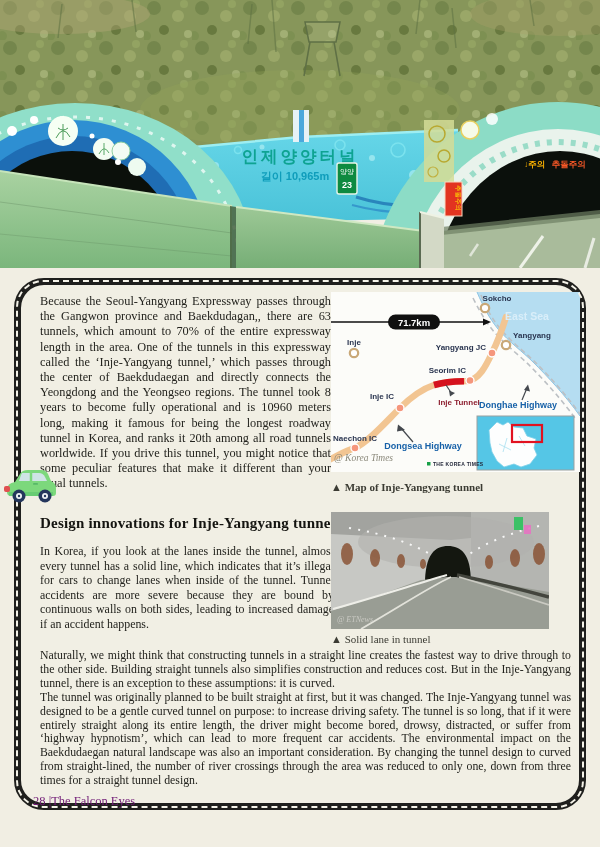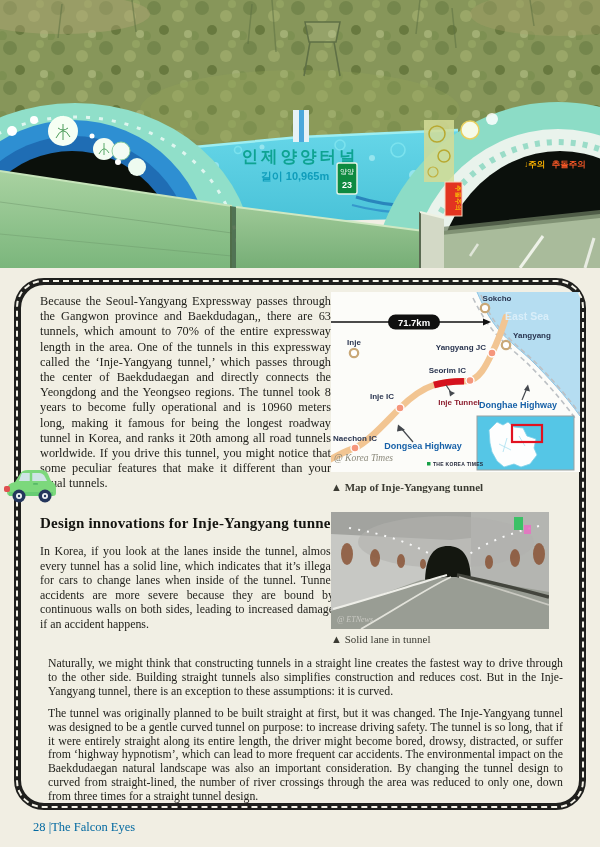--- a/index.html
+++ b/index.html
@@ -21,23 +21,23 @@
   .para1{position:absolute;left:19px;top:9px;width:291px;font-size:12.3px;line-height:15.2px;margin:0;}
   .map-block{position:absolute;left:310px;top:7px;width:249px;height:180px;background:#fcfcf9;}
   .caption{position:absolute;font-size:11px;color:#3b3b33;}
   .map-caption{left:310px;top:196px;font-weight:bold;}
   .section{position:absolute;left:19px;top:230px;width:300px;}
   .section h2{font-size:15px;margin:0 0 12px 0;color:#141410;white-space:nowrap;letter-spacing:.2px;}
   .section .para{font-size:11.9px;line-height:14.6px;margin:0;width:294px;}
   .photo2{position:absolute;left:310px;top:227px;width:218px;height:92px;}
   .photo2-caption{left:310px;top:348px;}
   .para-full{position:absolute;left:19px;top:364px;width:531px;}
-  .para-full p{margin:8px;text-align:justify;font-size:11.8px;line-height:13.9px;color:#23231e;}
+  .para-full p{margin:0;text-align:justify;font-size:11.8px;line-height:13.9px;color:#23231e;}
   .car{position:absolute;left:2px;top:459px;z-index:5;}
-  .footer{position:absolute;left:33px;top:820px;font-size:12.5px;color:#0369a1;}
+  .footer{position:absolute;left:33px;top:794px;font-size:12.5px;color:#701a75;}
   .mlabel{font:bold 8px "Liberation Sans",sans-serif;fill:#2a3550;}
   .hwlabel{font:bold 9px "Liberation Sans",sans-serif;fill:#1761a8;}
 </style>
 </head>
 <body>
 
 <div class="page">
 
   <div class="hero">
     <svg width="600" height="268" viewBox="0 0 600 268">

